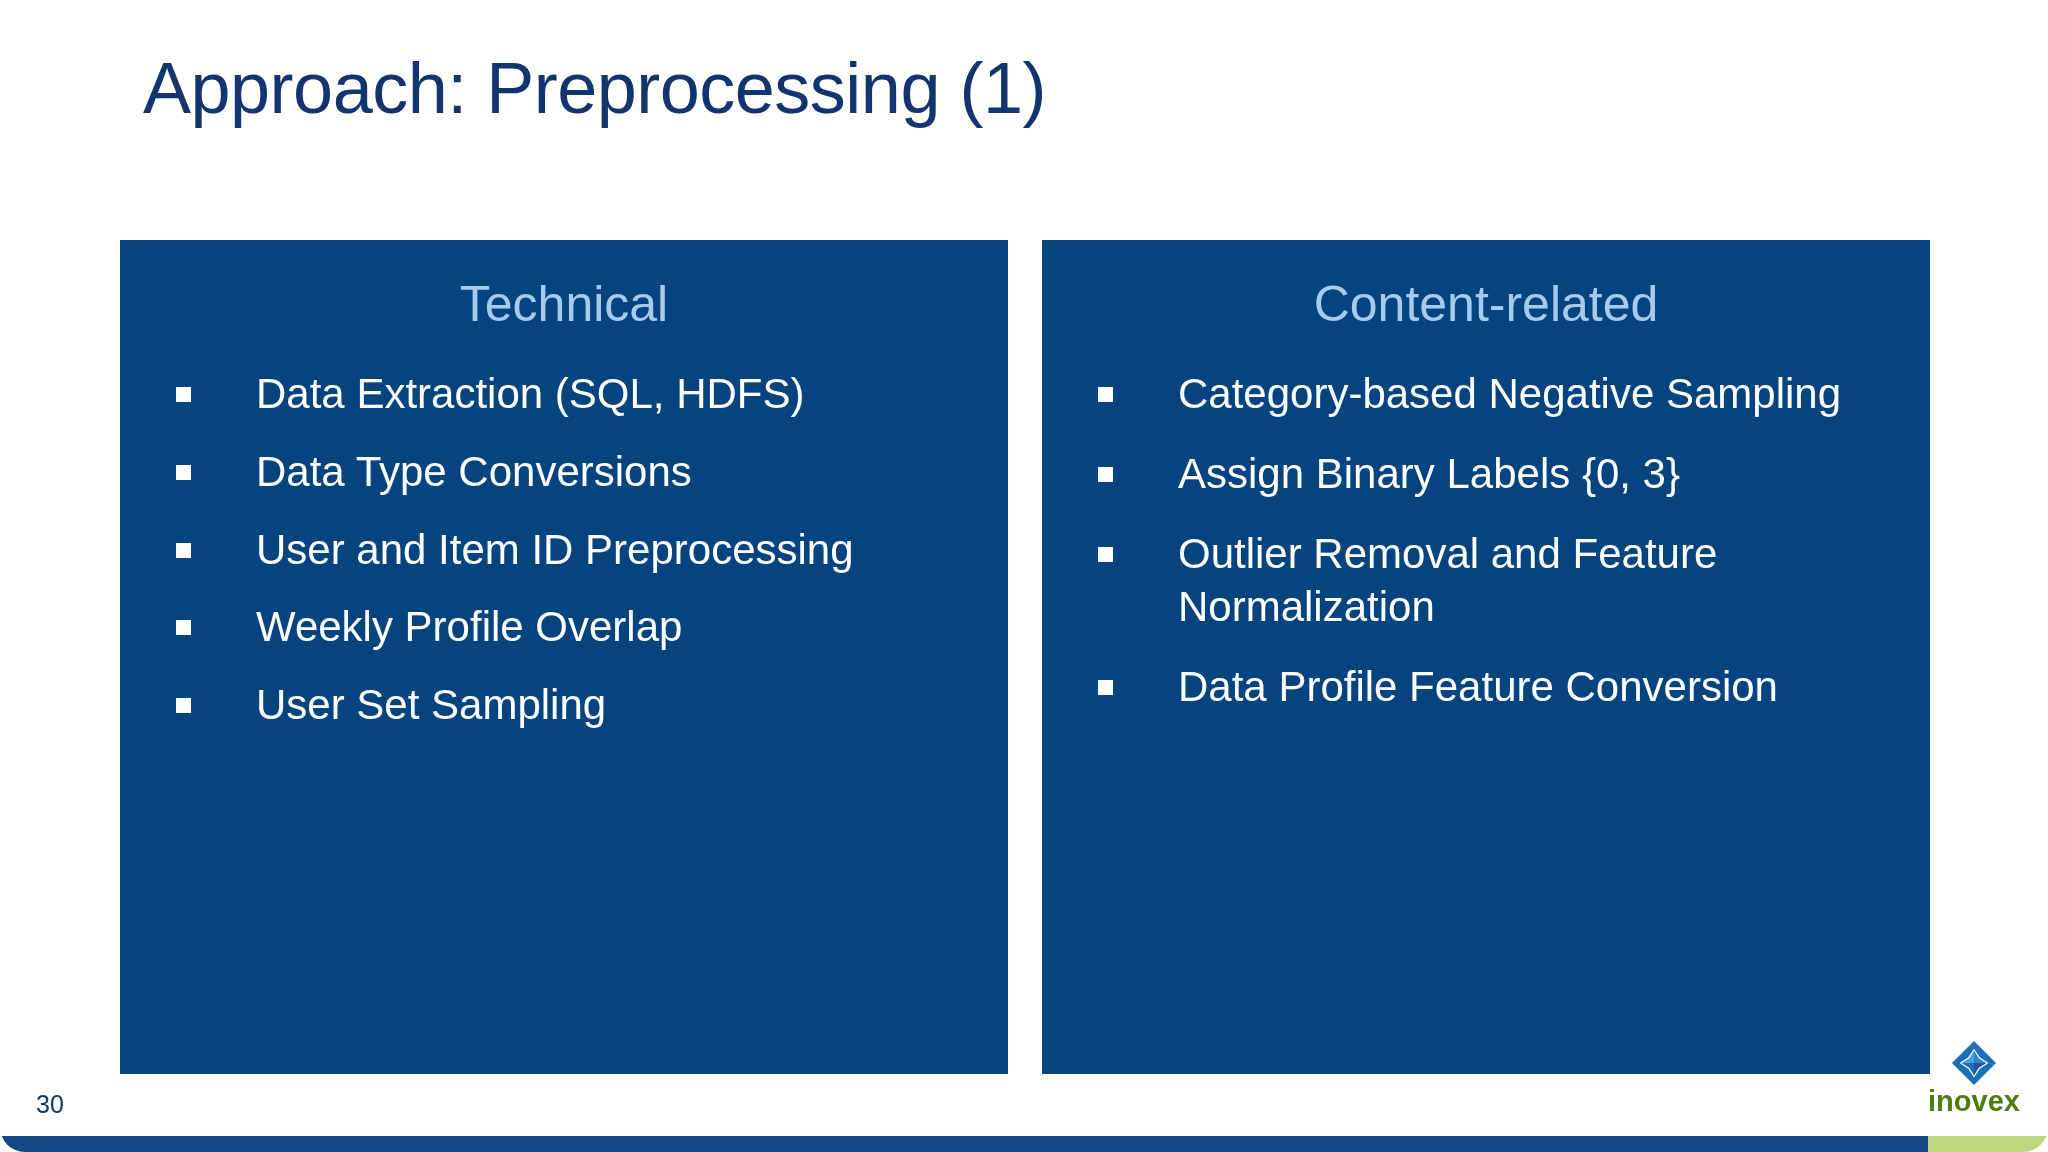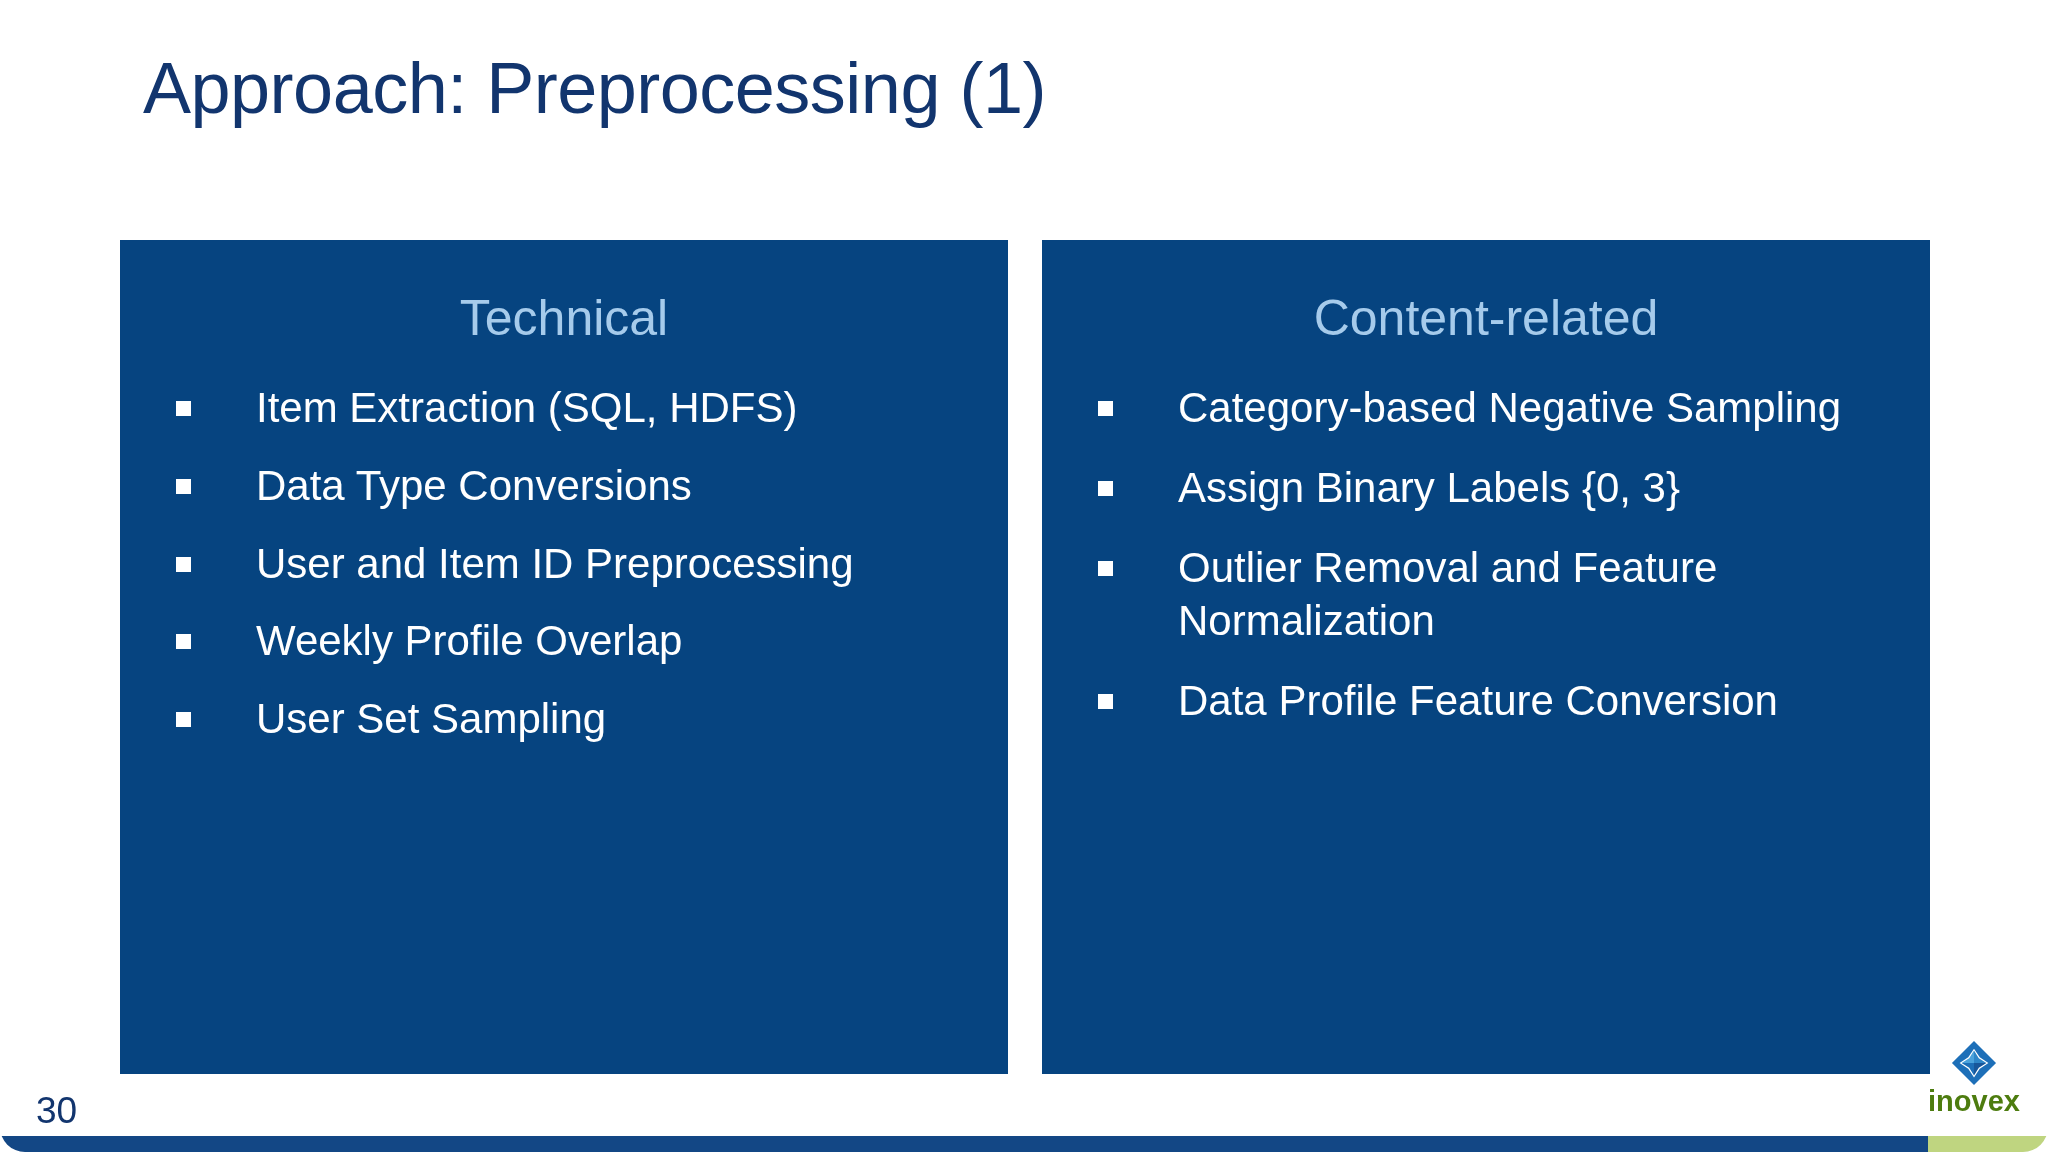--- a/index.html
+++ b/index.html
@@ -46,21 +46,21 @@
   .panel-left  { left: 120px;  width: 888px; }
   .panel-right { left: 1042px; width: 888px; }
 
   .panel-header {
     width: 100%;
     text-align: center;
     color: #A6CBEB;
     font-size: 50px;
     font-weight: 400;
     line-height: 1;
-    margin-top: 53px;
+    margin-top: 39px;
     letter-spacing: 0px;
   }
 
   .bullet-list {
     list-style: none;
     margin: 0;
     padding: 0;
     margin-top: 38px;
   }
   .bullet-item {
@@ -89,21 +89,21 @@
     display: block;
   }
   
   .panel-right .bullet-item { margin-bottom: 26px; }
 
   
   .page-number {
     position: absolute;
     left: 36px;
     top: 1090px;
-    font-size: 37px;
+    font-size: 25px;
     color: #12356E;
     font-weight: 400;
   }
 
   .logo {
     position: absolute;
     right: 22px;
     top: 1040px;
     width: 104px;
     height: 90px;
@@ -148,21 +148,21 @@
 
 <div class="slide">
 
   <div class="slide-title">Approach: Preprocessing (1)</div>
 
   <div class="panel panel-left">
     <div class="panel-header">Technical</div>
     <ul class="bullet-list">
       <li class="bullet-item">
         <span class="bullet-marker"></span>
-        <span class="bullet-text">Item Extraction (SQL, HDFS)</span>
+        <span class="bullet-text">Data Extraction (SQL, HDFS)</span>
       </li>
       <li class="bullet-item">
         <span class="bullet-marker"></span>
         <span class="bullet-text">Data Type Conversions</span>
       </li>
       <li class="bullet-item">
         <span class="bullet-marker"></span>
         <span class="bullet-text">User and Item ID Preprocessing</span>
       </li>
       <li class="bullet-item">

